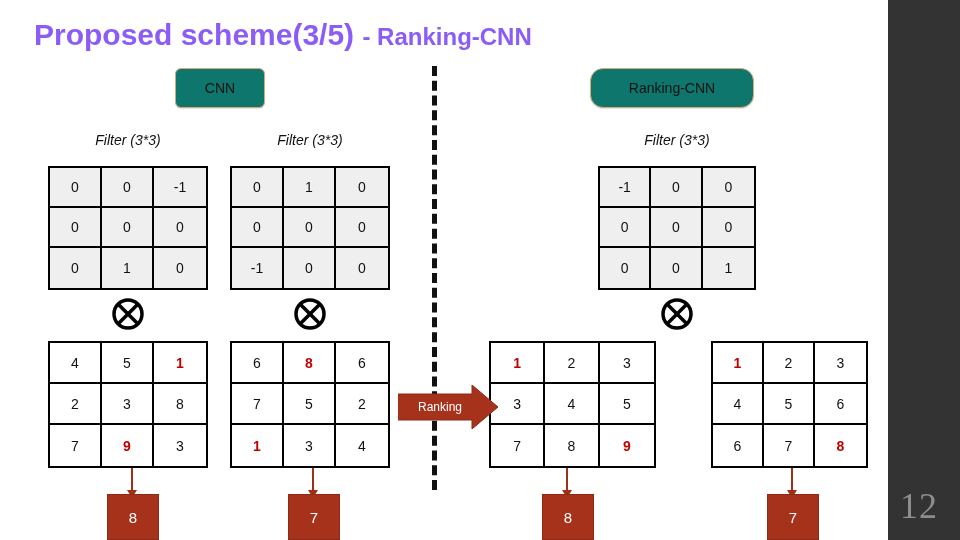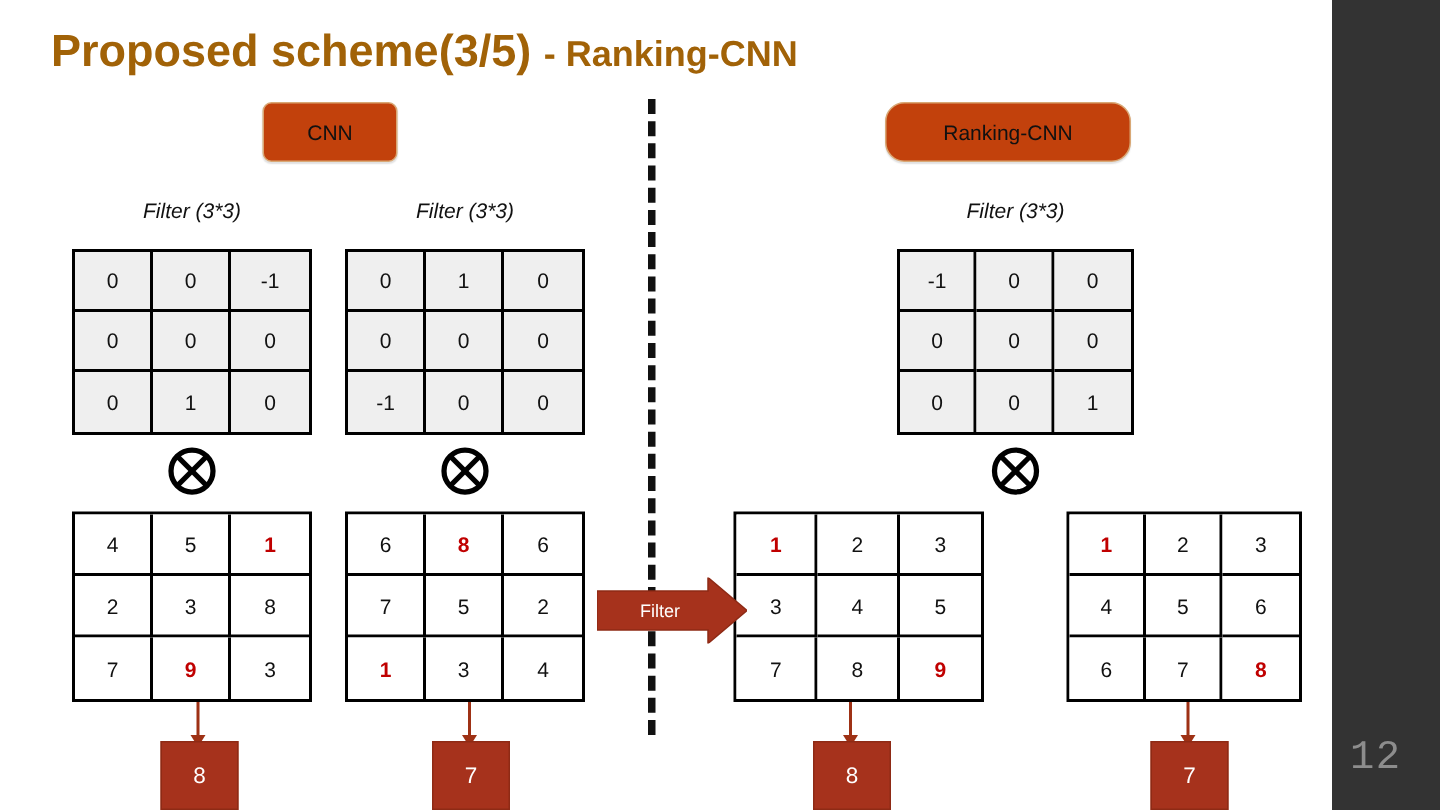--- a/index.html
+++ b/index.html
@@ -6,35 +6,35 @@
   body{
     width:960px;height:540px;background:#ffffff;position:relative;overflow:hidden;
     font-family:"Liberation Sans","DejaVu Sans",sans-serif;
   }
   #stage{position:absolute;left:0;top:0;width:960px;height:540px;}
 
   
   .side-band{position:absolute;left:888px;top:0;width:72px;height:540px;background:#333333;}
   .slide-num{
     position:absolute;left:900px;top:484px;width:50px;height:44px;
-    color:#8d8d8d;font-family:Liberation Mono, monospace;
-    font-size:27px;line-height:44px;text-align:left;letter-spacing:1px;
+    color:#8d8d8d;font-family:Liberation Serif, serif;
+    font-size:36px;line-height:44px;text-align:left;letter-spacing:1px;
   }
 
   
   .title{
     position:absolute;left:34px;top:18px;width:840px;height:42px;
-    color:#a16207;font-weight:bold;white-space:nowrap;
+    color:#8b5cf6;font-weight:bold;white-space:nowrap;
   }
   .title .t-main{font-size:30px;}
   .title .t-sub{font-size:24px;}
 
   
   .tag{
-    position:absolute;background:#c2410c;border:1px solid #d9a875;border-radius:6px;
+    position:absolute;background:#0f766e;border:1px solid #d9a875;border-radius:6px;
     color:#111;font-size:14px;display:flex;align-items:center;justify-content:center;
     box-shadow:0 1px 1px rgba(0,0,0,.12);
   }
   .tag-cnn{left:175px;top:68px;width:88px;height:38px;}
   .tag-rcnn{left:590px;top:68px;width:162px;height:38px;border-radius:13px;}
 
   
   .divider{
     position:absolute;left:432px;top:66px;width:0;height:424px;
     border-left:5px dashed #111111;
@@ -219,16 +219,16 @@
 
   <div class="result" style="left:107px;top:494px;">8</div>
   <div class="result" style="left:288px;top:494px;">7</div>
   <div class="result" style="left:542px;top:494px;">8</div>
   <div class="result" style="left:767px;top:494px;">7</div>
 
   <div class="rank-arrow">
     <svg width="100" height="44" viewBox="0 0 100 44">
       <path d="M0 9 L74 9 L74 0 L100 22 L74 44 L74 35 L0 35 Z" fill="#a6321c" stroke="#8e2a15" stroke-width="1"></path>
     </svg>
-    <div class="rank-label">Filter</div>
+    <div class="rank-label">Ranking</div>
   </div>
 
 </div>
 
 </body></html>

